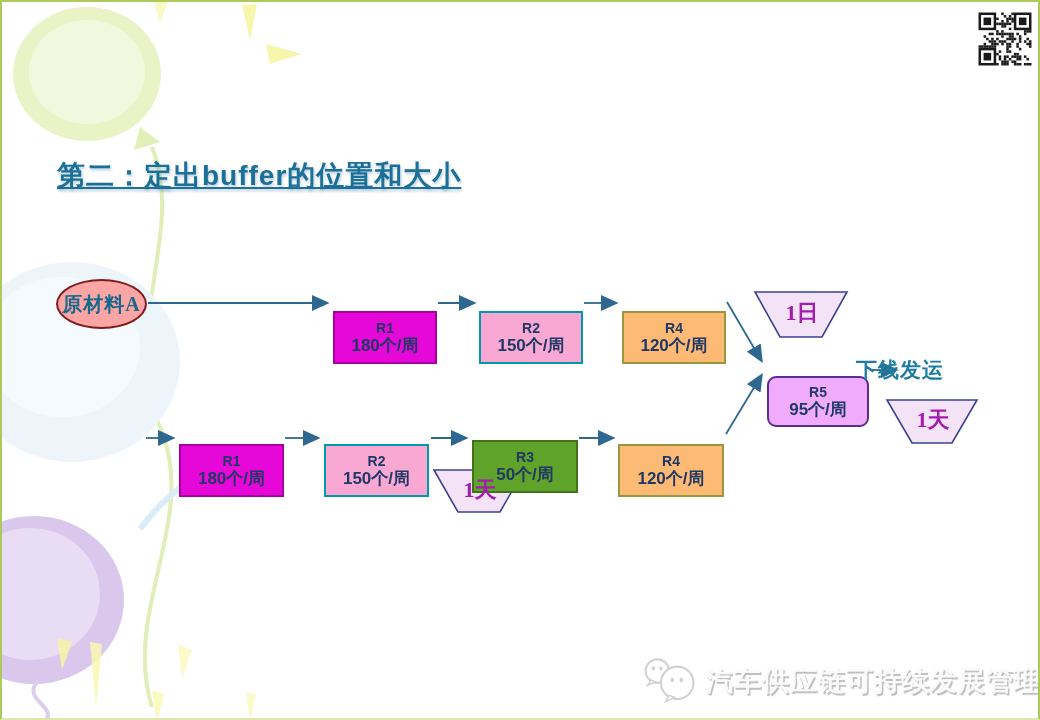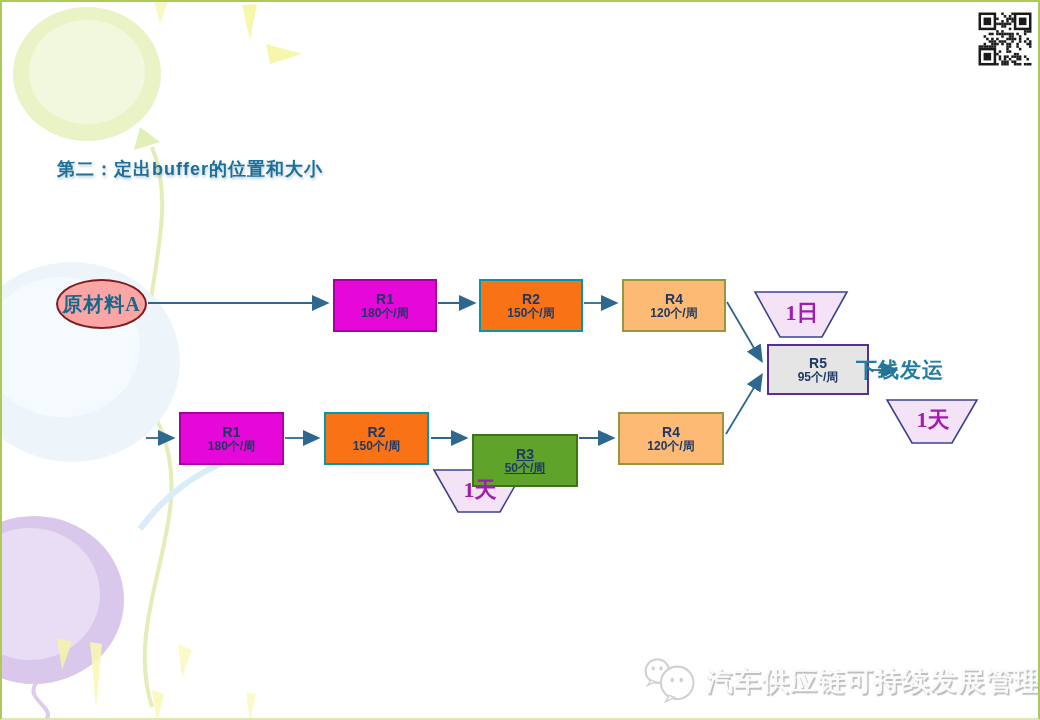--- a/index.html
+++ b/index.html
@@ -7,43 +7,43 @@
   .slide{
     position:relative;width:1040px;height:720px;background:#fff;overflow:hidden;
     box-sizing:border-box;border:2px solid #AEC95B;border-bottom-color:#DCE8AC;
   }
   svg.layer{position:absolute;left:0;top:0;width:1040px;height:720px;}
   .deco{z-index:0;}
   .lines{z-index:1;}
   .overlay{position:absolute;z-index:2;}
 
   .title{
-    left:55px;top:155px;font-size:18px;font-weight:bold;color:#1C6F96;
-    letter-spacing:1px;text-shadow:1px 2px 3px rgba(120,160,190,.55);
+    left:55px;top:155px;font-size:28px;font-weight:bold;color:#1C6F96;
+    letter-spacing:1px;text-shadow:1px 2px 3px rgba(120,160,190,.55);text-decoration:underline;
   }
 
   .src-ellipse{
     box-sizing:border-box;border:2px solid #7f1d1d;border-radius:50%;
     background:#fca5a5;display:flex;align-items:center;justify-content:center;
     font-family:"Liberation Serif",serif;font-weight:bold;font-size:20px;color:#17698C;
     letter-spacing:1px;
   }
 
   .box{
     box-sizing:border-box;border:2px solid;display:flex;flex-direction:column;
     align-items:center;justify-content:center;line-height:1.15;text-align:center;
-    color:#1F3864;font-weight:bold;
+    color:#1F3864;font-weight:bold;margin-top:32px;
   }
   .box-label{font-size:14px;}
-  .box-rate{font-size:12px;}
+  .box-rate{font-size:17px;}
   .c-r1{background:#E607D9;border-color:#A800A0;}
-  .c-r2{background:#f97316;border-color:#0099AC;}
+  .c-r2{background:#f9a8d4;border-color:#0099AC;}
   .c-r3{background:#5FA32B;border-color:#3E7317;}
   .c-r4{background:#fdba74;border-color:#97973F;}
-  .c-r5{background:#e5e5e5;border-color:#5A2D91;}
+  .c-r5{background:#f0abfc;border-color:#5A2D91;border-radius:9px;}
 
   .buffer-label{
     display:flex;align-items:center;justify-content:center;
     font-family:"Liberation Serif",serif;font-weight:bold;font-size:22px;color:#a21caf;
   }
 
   .output-label{
     left:854px;top:354px;font-size:21px;font-weight:bold;color:#1E7DA0;letter-spacing:1px;
   }
 
@@ -134,21 +134,21 @@
   </div>
 
   <div class="overlay box c-r1" style="left:177px;top:410px;width:105px;height:53px;">
     <div class="box-label">R1</div>
     <div class="box-rate">180个/周</div>
   </div>
   <div class="overlay box c-r2" style="left:322px;top:410px;width:105px;height:53px;">
     <div class="box-label">R2</div>
     <div class="box-rate">150个/周</div>
   </div>
-  <div class="overlay box c-r3" style="left:470px;top:432px;width:106px;height:53px;text-decoration:underline;">
+  <div class="overlay box c-r3" style="left:470px;top:406px;width:106px;height:53px;">
     <div class="box-label">R3</div>
     <div class="box-rate">50个/周</div>
   </div>
   <div class="overlay box c-r4" style="left:616px;top:410px;width:106px;height:53px;">
     <div class="box-label">R4</div>
     <div class="box-rate">120个/周</div>
   </div>
 
   <div class="overlay box c-r5" style="left:765px;top:342px;width:102px;height:51px;">
     <div class="box-label">R5</div>

